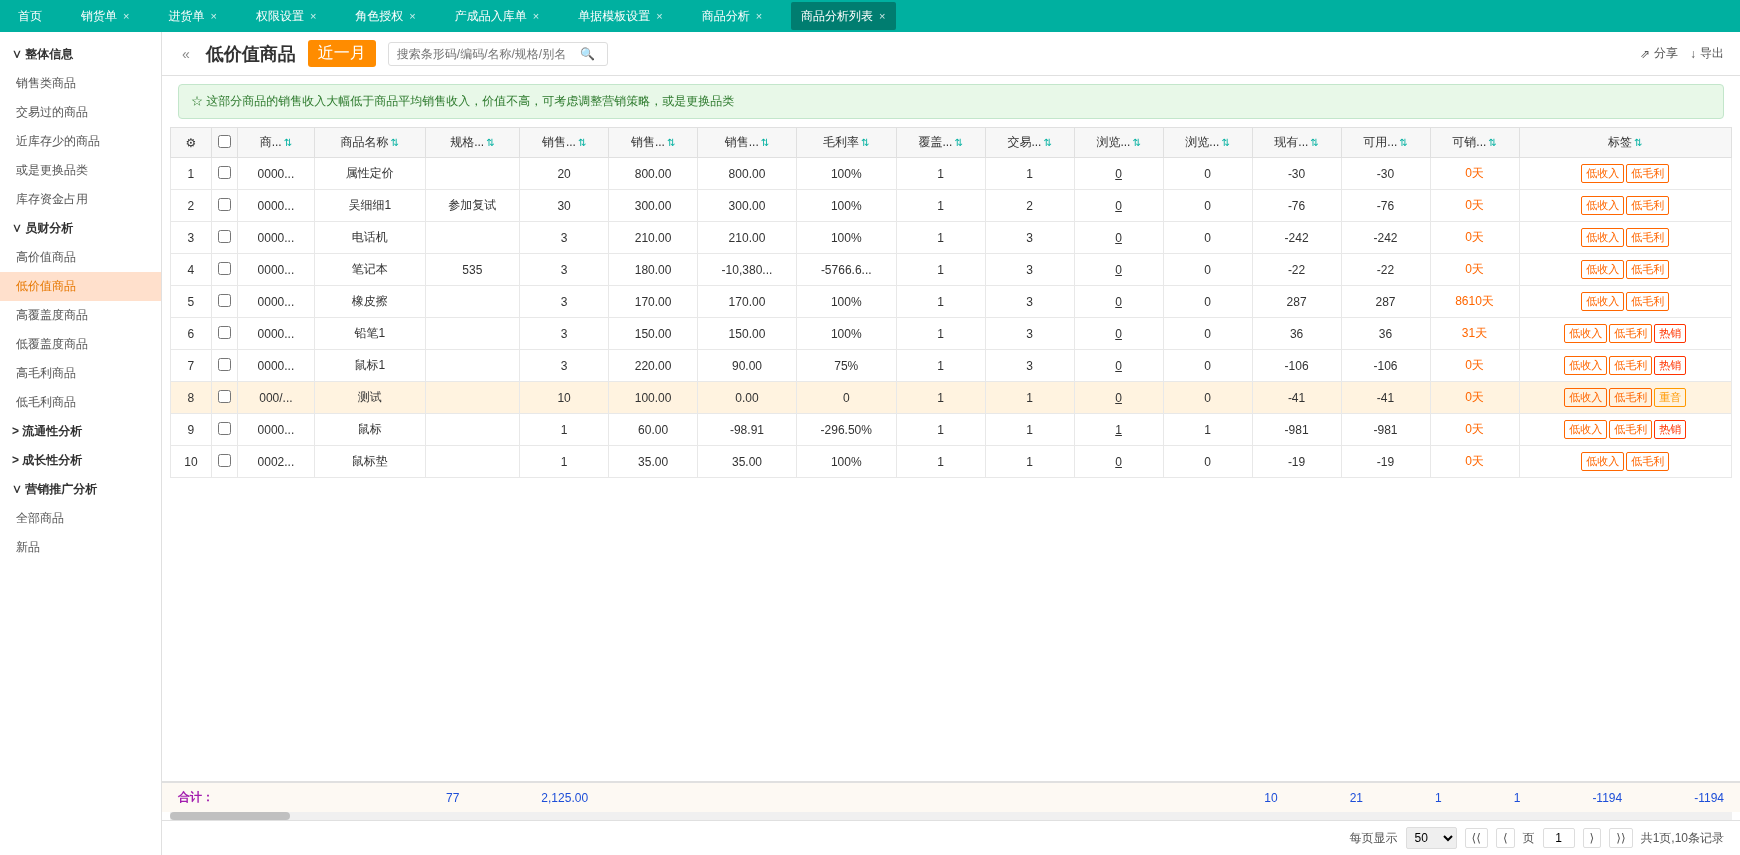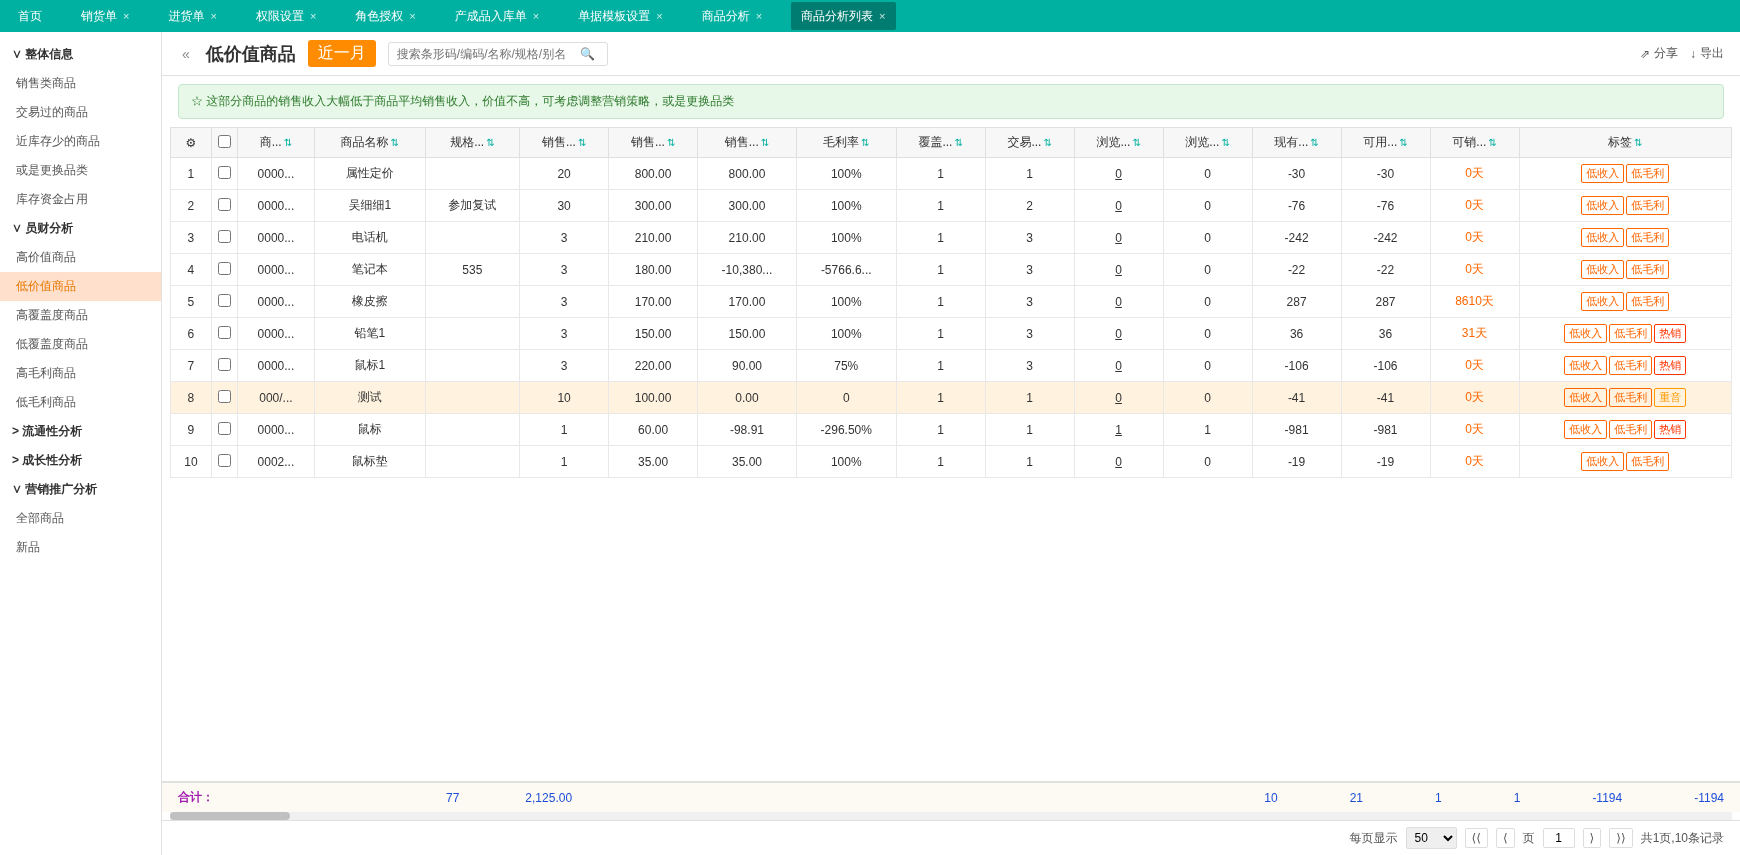--- a/index.html
+++ b/index.html
@@ -575,21 +575,21 @@
   </tr>
           </tbody>
       </table>
     </div>
 
     <div class="table-footer">
       <span class="footer-label">合计：</span>
       <span style="width:200px;"></span>
       <span class="footer-val">77</span>
       <span style="width:20px;"></span>
-      <span class="footer-val" style="margin-left:14px;">2,125.00</span>
+      <span class="footer-val" style="margin-left:30px;">2,125.00</span>
       <span style="flex:1;"></span>
       <span class="footer-val">10</span>
       <span style="width:20px;"></span>
       <span class="footer-val" style="margin-left:20px;">21</span>
       <span style="width:20px;"></span>
       <span class="footer-val" style="margin-left:20px;">1</span>
       <span style="width:20px;"></span>
       <span class="footer-val" style="margin-left:20px;">1</span>
       <span style="width:20px;"></span>
       <span class="footer-val" style="margin-left:20px;">-1194</span>

